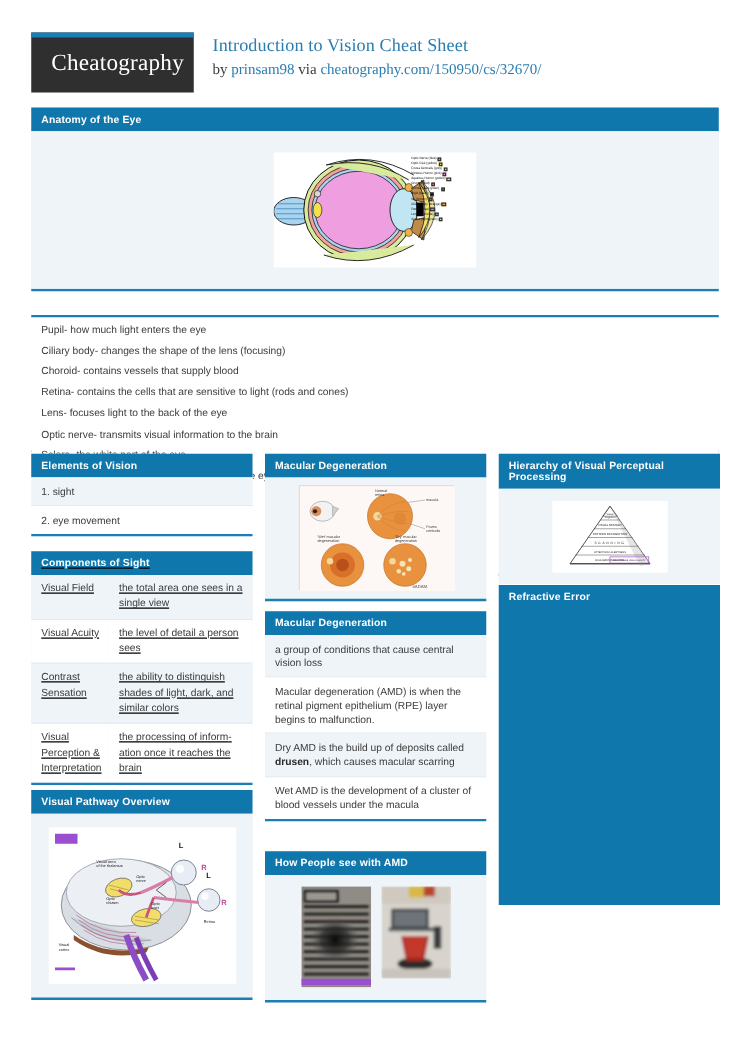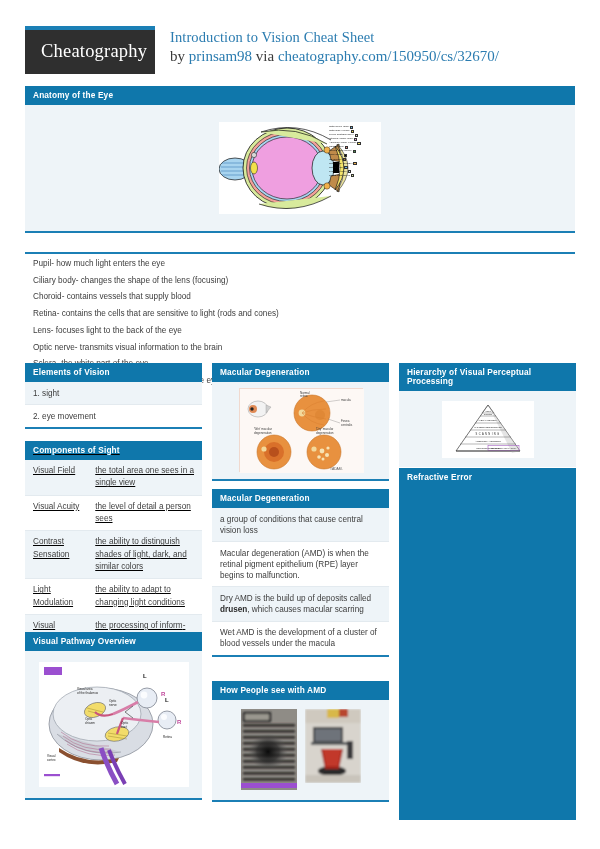--- a/index.html
+++ b/index.html
@@ -24,21 +24,21 @@
     letter-spacing:.2px; position:relative; padding-bottom:2px;padding-left:16px;
   }
 
   .head-title {
     position:absolute; left:145px; top:3px;
     font-family:"Liberation Serif", serif; font-size:14.5px;
     color:#2b7cb0; letter-spacing:.1px;
   }
   .head-by {
     position:absolute; left:145px; top:22px;
-    font-family:"Liberation Serif", serif; font-size:15px;
+    font-family:"Liberation Serif", serif; font-size:12px;
     color:#3a3a3a;
   }
   .head-by a { color:#2b7cb0; text-decoration:none; }
 
   
   .card {
     position:absolute; background:#eef4f8;
     border-bottom:2.5px solid #1b7fb5;
   }
   .card-head {
@@ -253,24 +253,20 @@
         <td class="k">Visual Field</td>
         <td>the total area one sees in a single view</td>
       </tr>
       <tr>
         <td class="k">Visual Acuity</td>
         <td>the level of detail a person sees</td>
       </tr>
       <tr>
         <td class="k">Contrast Sensation</td>
         <td>the ability to distinguish shades of light, dark, and similar colors</td>
-      </tr>
-      <tr>
-        <td class="k">Light Modulation</td>
-        <td>the ability to adapt to changing light conditions</td>
       </tr>
       <tr>
         <td class="k">Visual Perception &amp; Interpretation</td>
         <td>the processing of inform­ation once it reaches the brain</td>
       </tr>
     </tbody>
       </table>
   </div>
 
   <div class="card" style="left:25px; top:632px; width:177px; height:168px;">
@@ -500,17 +496,17 @@
             <text x="46" y="48" font-size="1.9">OCULOMOTOR CONTROL</text>
           </g>
           <rect x="46" y="44.5" width="31" height="5" fill="none" stroke="#a45fc4" stroke-width=".6"></rect>
           <text x="61" y="48" font-size="1.8" fill="#1a1a1a" text-anchor="middle" font-family="Liberation Sans, sans-serif">VISUAL FIELDS  VISUAL ACUITY</text>
           <line x1="14" y1="50" x2="78" y2="50" stroke="#3a3a3a" stroke-width=".7"></line>
         </svg>
       </div>
     </div>
   </div>
 
-  <div style="position:absolute; left:399px; top:468px; width:177px; height:352px; background:#0f77ab;">
+  <div style="position:absolute; left:399px; top:468px; width:177px; height:256px; background:#0f77ab;">
     <div class="card-head" style="background:transparent;">Refractive Error</div>
   </div>
 
 </div>
 
 </body></html>

